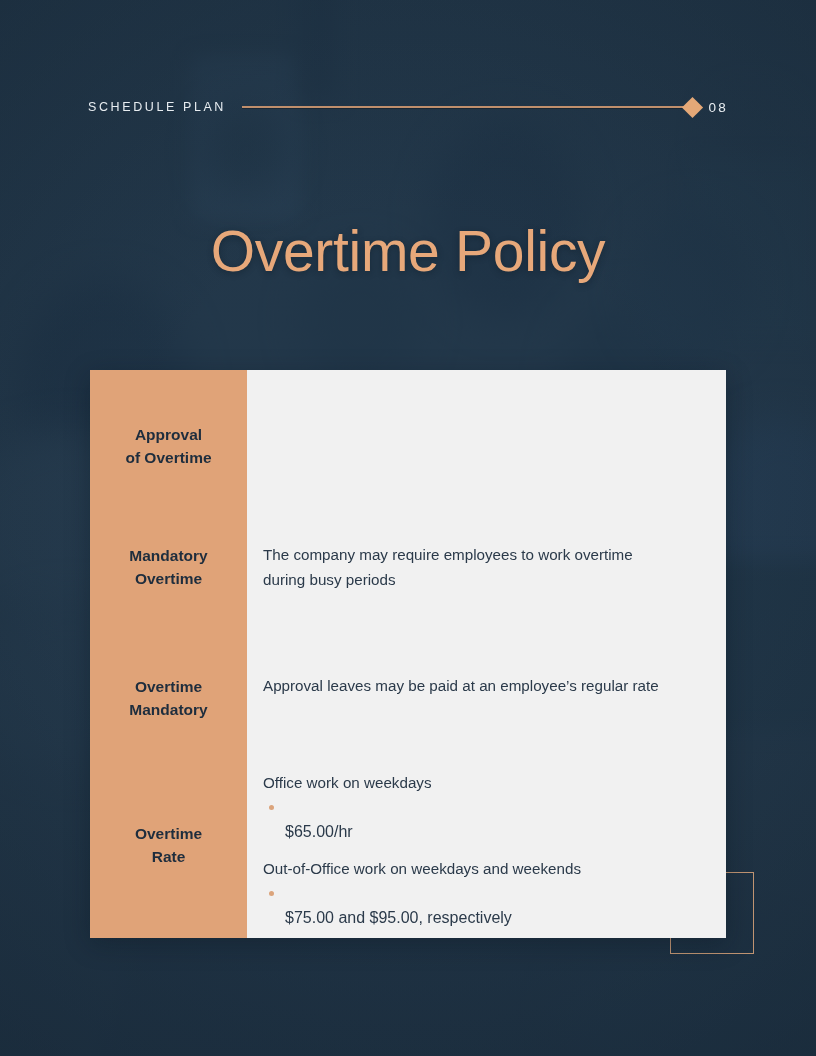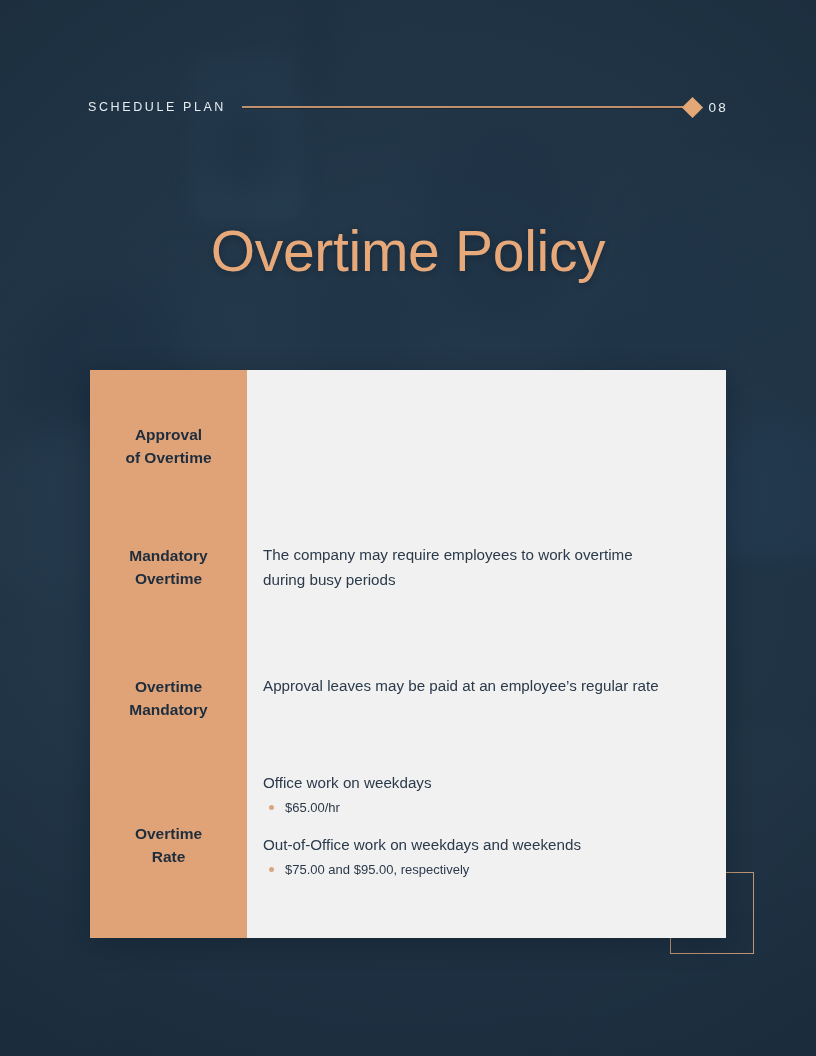--- a/index.html
+++ b/index.html
@@ -173,23 +173,24 @@
   .bullet-dot {
     flex: 0 0 auto;
     width: 5px;
     height: 5px;
     border-radius: 50%;
     background: #dba47c;
     margin-top: 10px;
     margin-right: 11px;
   }
   .bullet-text {
-    font-size: 13px;
+    font-size: 16px;
     line-height: 25px;
     color: #2b3a4a;
+    margin-top: 24px;
   }
   .group-gap { height: 12px; }
 </style>
 </head>
 <body>
 
 <div class="slide">
 
   <div class="bg-photo">
     <div class="soft-rect" style="left:194px; top:58px; width:104px; height:160px; background:#2b4257; border:2px solid #32soft;"></div>

